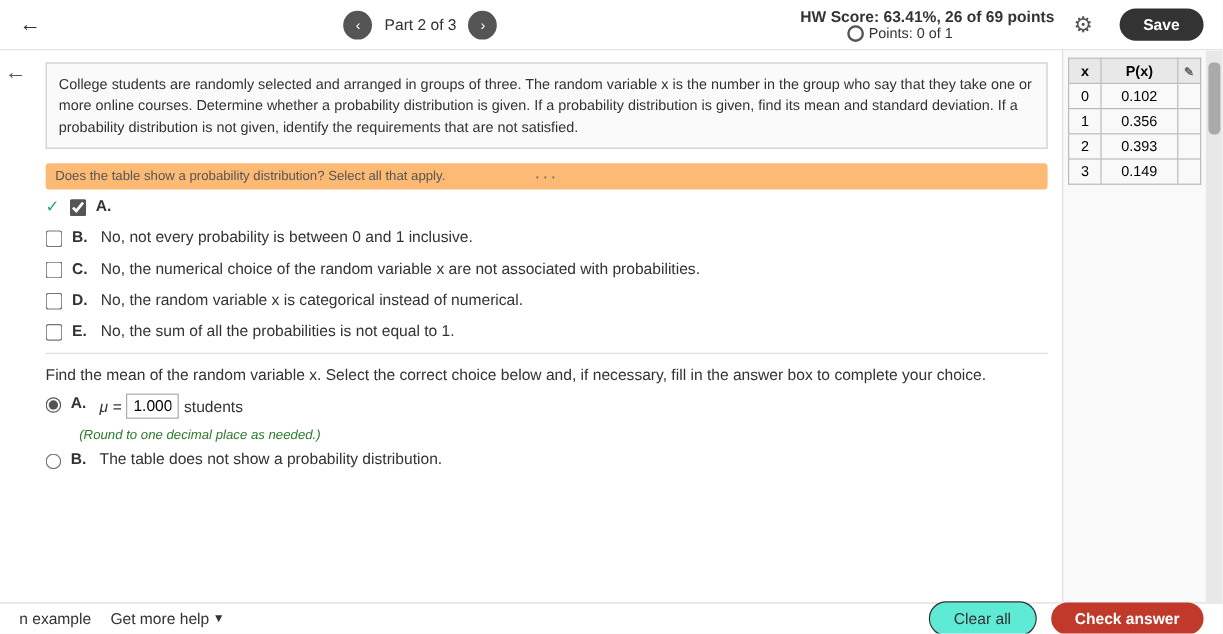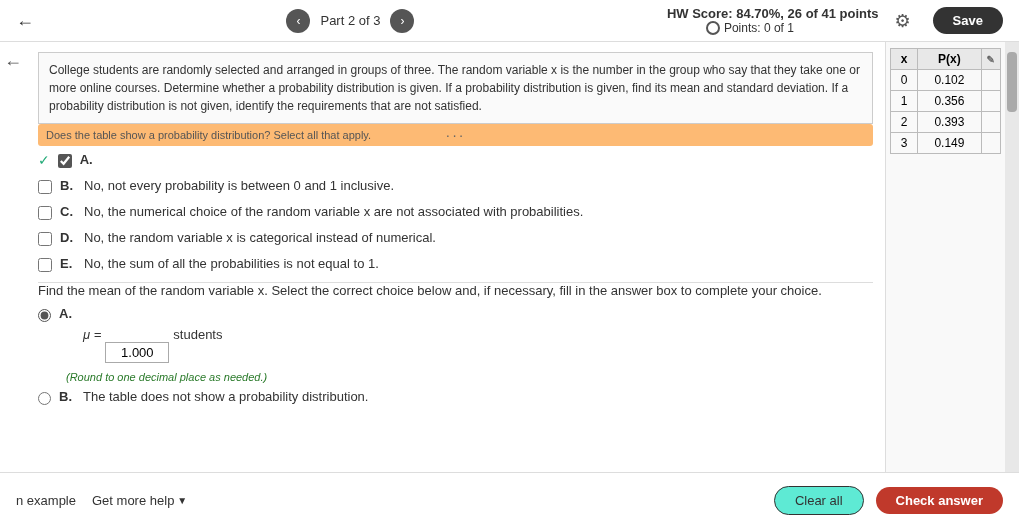--- a/index.html
+++ b/index.html
@@ -108,21 +108,21 @@
       flex: 1;
       padding: 10px 12px;
       overflow-y: auto;
       position: relative;
     }
 
     .question-header {
       font-size: 12px;
       color: #333;
       line-height: 1.5;
-      margin-bottom: 0;
+      margin-bottom: 12px;
       border: 1px solid #ccc;
       padding: 8px 10px;
       background: #fafafa;
     }
 
     .collapsed-bar {
       background: #fdba74;
       height: 22px;
       border-radius: 3px;
       margin-bottom: 6px;
@@ -172,20 +172,21 @@
       flex: 1;
     }
     .checked-icon {
       color: #2a7;
       font-size: 14px;
     }
 
     .mean-section {
       margin-top: 8px;
       border-top: 1px solid #ddd;
+      padding-top: 10px;
     }
     .mean-question {
       font-size: 13px;
       color: #333;
       margin-bottom: 8px;
     }
 
     .radio-row {
       display: flex;
       align-items: flex-start;
@@ -210,25 +211,24 @@
       display: flex;
       align-items: center;
       gap: 4px;
     }
     .mu-symbol {
       font-style: italic;
     }
     .mu-input {
       border: 1px solid #aaa;
       padding: 2px 5px;
-      width: 64px;
-      font-size: 13px;
-      text-align: center;
+      width: 44px;
+      font-size: 13px;
+      text-align: left;
       background: #fff;
-      margin-top: 36px;
     }
     .hint-text {
       font-size: 11px;
       color: #2a7a2a;
       font-style: italic;
       margin-left: 28px;
       margin-top: 2px;
     }
 
     
@@ -279,21 +279,21 @@
     }
 
     
     .bottom-bar {
       display: flex;
       align-items: center;
       justify-content: space-between;
       background: #fff;
       border-top: 1px solid #ddd;
       padding: 8px 16px;
-      height: 56px;
+      height: 26px;
     }
     .bottom-left {
       display: flex;
       align-items: center;
       gap: 16px;
     }
     .example-link {
       font-size: 13px;
       color: #333;
       cursor: pointer;
@@ -341,21 +341,21 @@
 
 <div class="top-bar">
   <span class="back-arrow">←</span>
   <div class="top-bar-center">
     <div class="nav-arrow">‹</div>
     <span class="part-label">Part 2 of 3</span>
     <div class="nav-arrow">›</div>
   </div>
   <div class="top-bar-right">
     <div>
-      <div class="score-hw">HW Score: 84.70%, 26 of 41 points</div>
+      <div class="score-hw">HW Score: 63.41%, 26 of 69 points</div>
       <div class="points-label">
         <span class="circle-icon"></span>
         <span>Points: 0 of 1</span>
       </div>
     </div>
     <span class="gear-icon">⚙</span>
     <button class="save-btn">Save</button>
   </div>
 </div>
 

